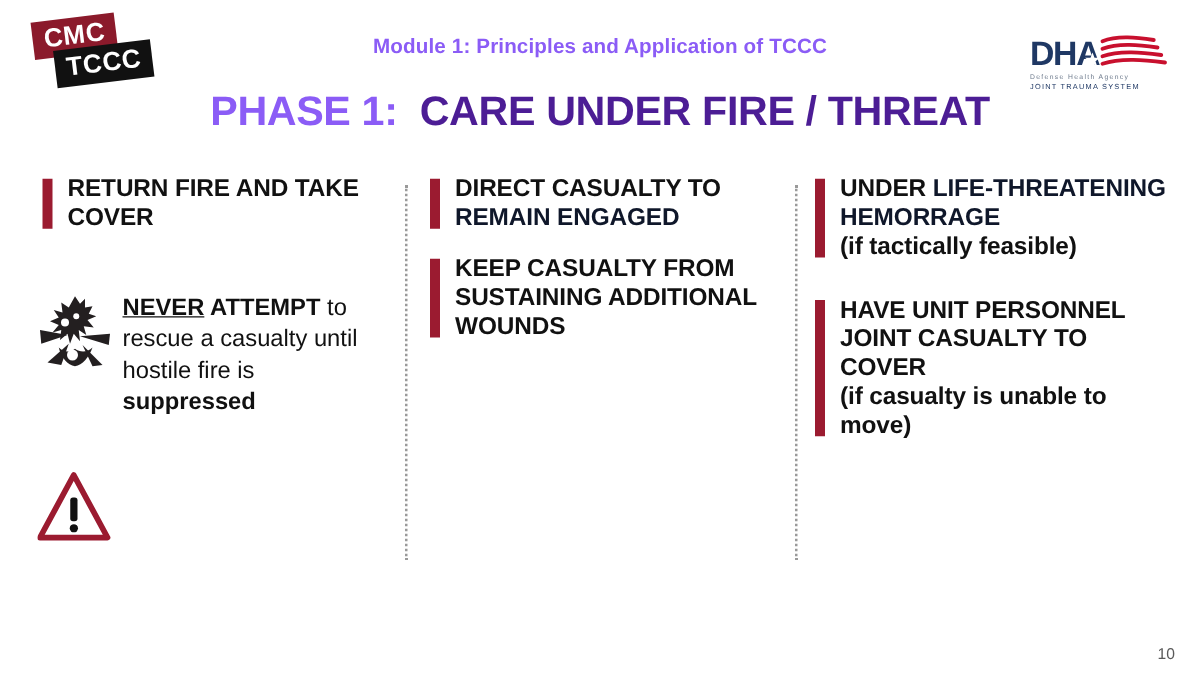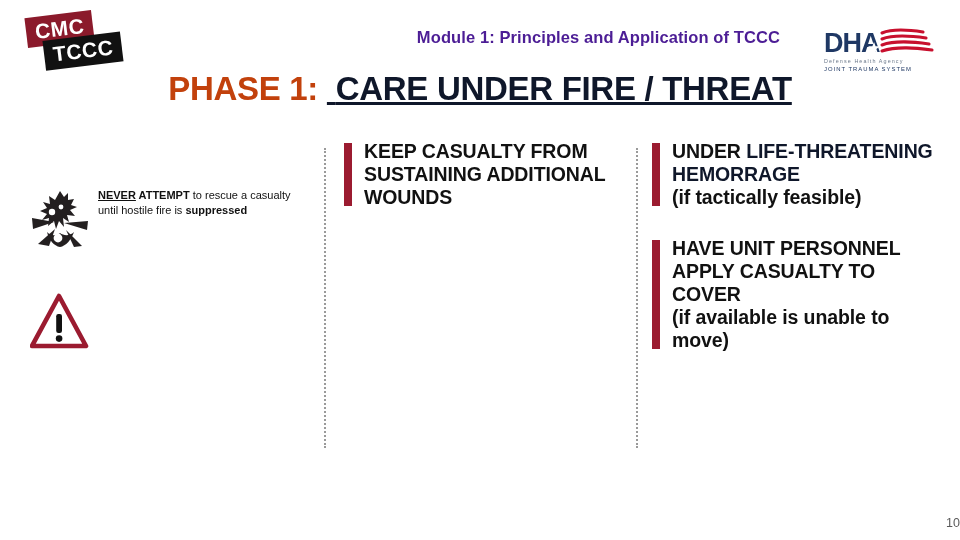--- a/index.html
+++ b/index.html
@@ -48,24 +48,24 @@
     background: #111111;
     transform: rotate(-7deg);
   }
 
   
   .module-title {
     position: absolute;
     left: 180px;
     top: 28px;
     width: 600px;
-    text-align: right;
+    text-align: center;
     font-size: 16.5px;
     font-weight: bold;
-    color: #4c1d95;
+    color: #8b5cf6;
     letter-spacing: 0.1px;
   }
 
   
   .logo-dha {
     position: absolute;
     right: 18px;
     top: 24px;
     width: 120px;
     height: 50px;
@@ -77,22 +77,22 @@
     position: absolute;
     left: 0;
     top: 70px;
     width: 960px;
     text-align: center;
     font-size: 33px;
     font-weight: bold;
     letter-spacing: -0.3px;
     white-space: nowrap;
   }
-  .slide-title .phase { color: #c2410c; }
-  .slide-title .rest  { color: #0f172a; text-decoration: underline; }
+  .slide-title .phase { color: #8b5cf6; }
+  .slide-title .rest  { color: #4c1d95; }
 
   
   .columns {
     position: absolute;
     left: 0;
     top: 140px;
     width: 960px;
     height: 360px;
   }
   .col {
@@ -154,31 +154,31 @@
   }
   .icon-row .icon-slot {
     position: absolute;
     left: 0;
     top: 0;
     width: 60px;
     height: 62px;
   }
   .icon-row .icon-slot svg { display: block; }
   .icon-row .caption {
-    font-size: 11px;
+    font-size: 19px;
     line-height: 1.32;
     color: #111111;
   }
   .icon-row .caption .b { font-weight: bold; }
   .icon-row .caption .bu { font-weight: bold; text-decoration: underline; }
 
   
   .page-number {
     position: absolute;
-    right: 0;
+    right: 20px;
     bottom: 10px;
     font-size: 12.5px;
     color: #5a5a5a;
   }
 </style>
 </head>
 <body>
 
 <div id="slide">
 
@@ -213,20 +213,25 @@
     <span class="rest">&nbsp;</span><span class="rest">CARE UNDER FIRE / THREAT</span>
   </div>
 
   <div class="columns">
 
     <div class="divider d1"></div>
     <div class="divider d2"></div>
 
     <div class="col col-1">
 
+      <div class="block">
+        <div class="headline">
+          <span>RETURN FIRE AND TAKE COVER</span>
+        </div>
+      </div>
 
       <div class="icon-row" style="margin-top:48px;">
         <div class="icon-slot">
           <svg width="60" height="62" viewBox="0 0 60 62">
             <g fill="#231f20">
 
               <polygon points="2,30 24,34 3,41"></polygon>
               <polygon points="58,33 34,35 57,42"></polygon>
               <polygon points="8,56 25,41 19,58"></polygon>
               <polygon points="52,58 36,42 44,59"></polygon>
@@ -254,36 +259,39 @@
             <rect x="26.2" y="22" width="5.8" height="19" rx="2.2" fill="#111111"></rect>
             <circle cx="29.1" cy="46.6" r="3.3" fill="#111111"></circle>
           </svg>
         </div>
       </div>
 
     </div>
 
     <div class="col col-2">
 
+      <div class="block">
+        <div class="headline"><span>DIRECT CASUALTY TO </span><span class="red">REMAIN ENGAGED</span></div>
+      </div>
 
 
       <div class="block" style="">
         <div class="headline"><span>KEEP CASUALTY FROM SUSTAINING ADDITIONAL WOUNDS</span></div>
       </div>
 
     </div>
 
     <div class="col col-3">
 
       <div class="block">
         <div class="headline"><span>UNDER </span><span class="red">LIFE-THREATENING HEMORRAGE</span><br><span class="note">(if tactically feasible)</span></div>
       </div>
 
       <div class="block" style="margin-top:28px;">
-        <div class="headline"><span>HAVE UNIT PERSONNEL APPLY CASUALTY TO COVER</span><br><span class="note">(if available is unable to move)</span></div>
+        <div class="headline"><span>HAVE UNIT PERSONNEL JOINT CASUALTY TO COVER</span><br><span class="note">(if casualty is unable to move)</span></div>
       </div>
 
     </div>
 
   </div>
 
   <div class="page-number">10</div>
 
 </div>
 

